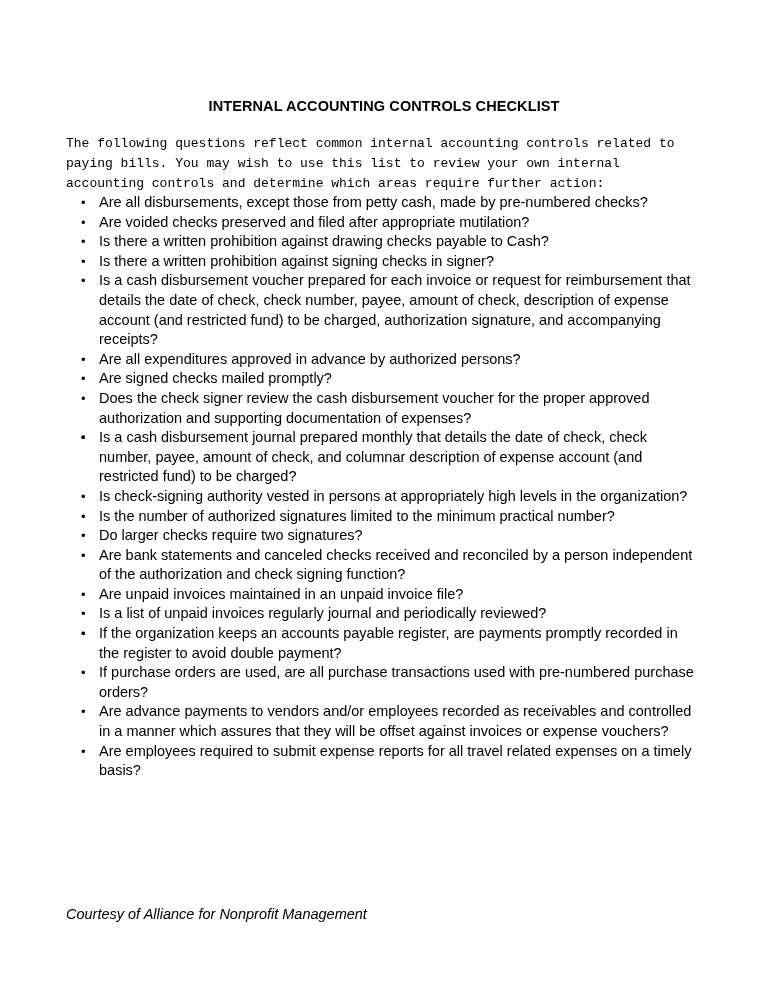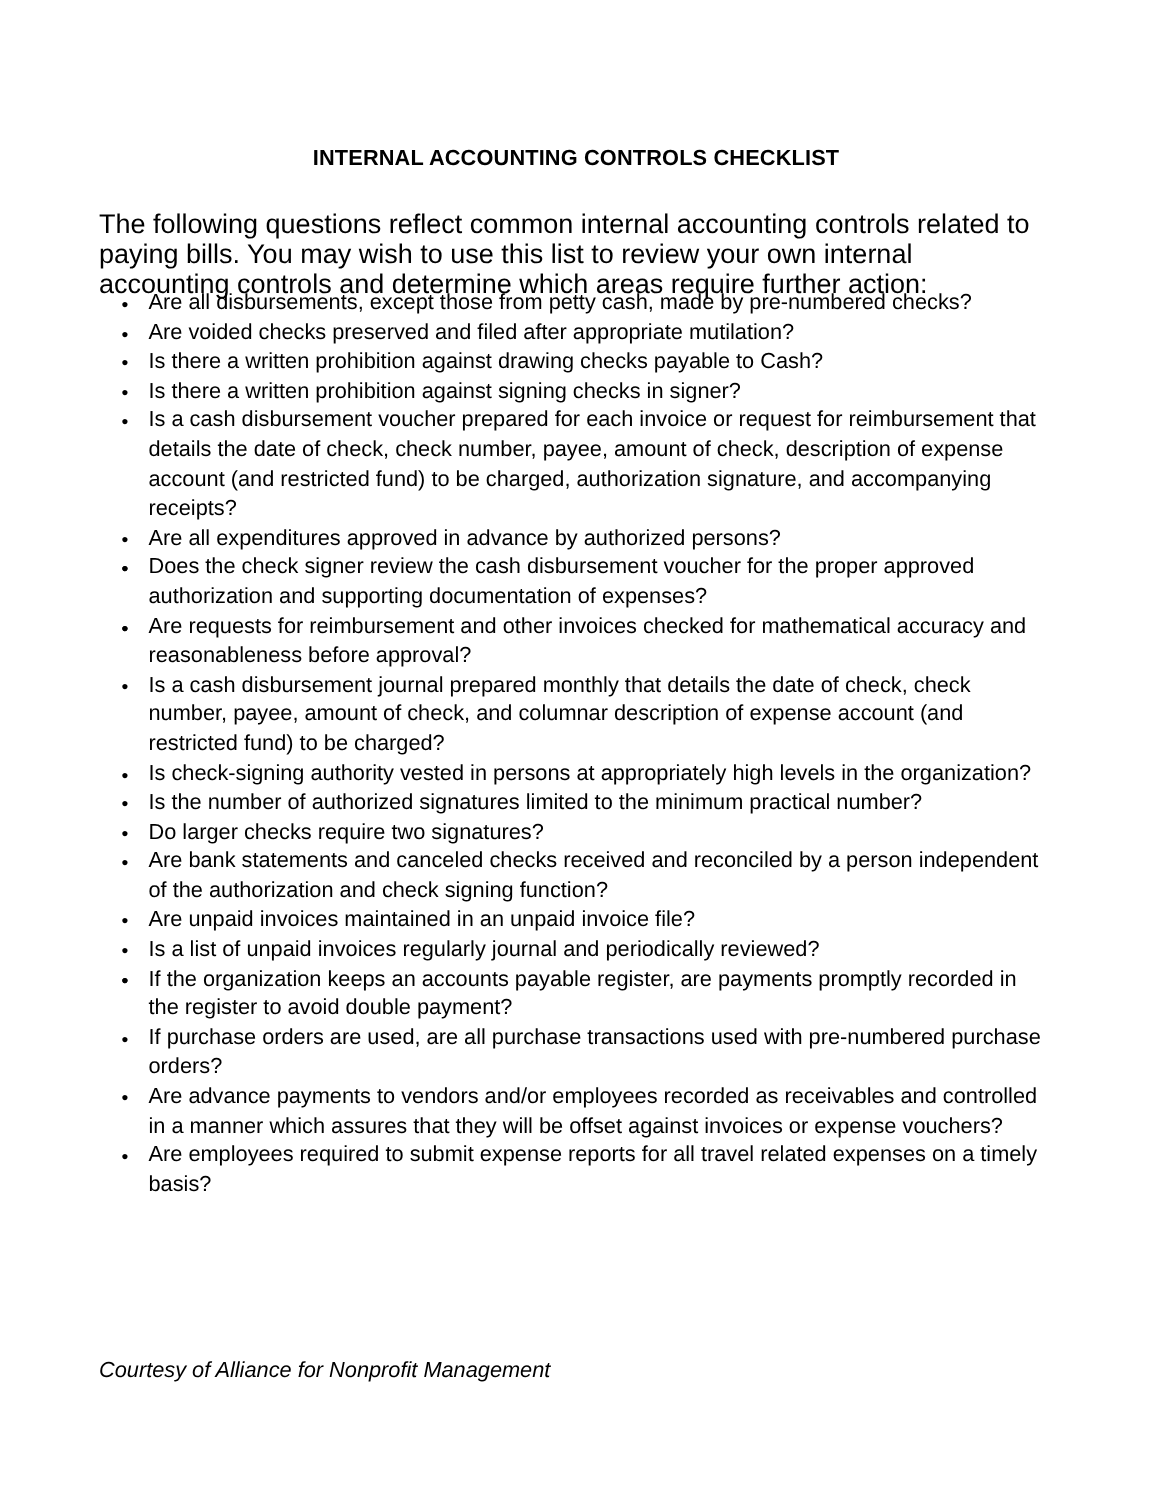--- a/index.html
+++ b/index.html
@@ -31,23 +31,24 @@
     font-size: 14.5px;
     font-weight: bold;
     letter-spacing: 0.1px;
     line-height: 18px;
   }
   .intro {
     position: absolute;
     left: 66px;
     top: 121px;
     width: 626px;
-    font-size: 18px;
+    font-size: 13px;
     line-height: 20px;
     text-align: left;
+    font-family: Liberation Mono, monospace;
   }
   .checklist {
     position: absolute;
     left: 66px;
     top: 193px;
     width: 630px;
     list-style: none;
     margin: 0;
     padding: 0;
     font-size: 14.5px;
@@ -86,24 +87,24 @@
 
   <p class="intro">The following questions reflect common internal accounting controls related to paying bills. You may wish to use this list to review your own internal accounting controls and determine which areas require further action:</p>
 
   <ul class="checklist" id="checklist">
       <li><span class="bullet-dot">•</span><span>Are all disbursements, except those from petty cash, made by pre-numbered checks?</span></li>
       <li><span class="bullet-dot">•</span><span>Are voided checks preserved and filed after appropriate mutilation?</span></li>
       <li><span class="bullet-dot">•</span><span>Is there a written prohibition against drawing checks payable to Cash?</span></li>
       <li><span class="bullet-dot">•</span><span>Is there a written prohibition against signing checks in signer?</span></li>
       <li><span class="bullet-dot">•</span><span>Is a cash disbursement voucher prepared for each invoice or request for reimbursement that details the date of check, check number, payee, amount of check, description of expense account (and restricted fund) to be charged, authorization signature, and accompanying receipts?</span></li>
       <li><span class="bullet-dot">•</span><span>Are all expenditures approved in advance by authorized persons?</span></li>
-      <li><span class="bullet-dot">•</span></li>
+      <li><span class="bullet-dot">•</span><span>Are signed checks mailed promptly?</span></li>
       <li><span class="bullet-dot">•</span><span>Does the check signer review the cash disbursement voucher for the proper approved authorization and supporting documentation of expenses?</span></li>
       <li><span class="bullet-dot">•</span></li>
-      <li><span class="bullet-dot">•</span><span>Are requests for reimbursement and other invoices checked for mathematical accuracy and reasonableness before approval?</span></li>
+      <li><span class="bullet-dot">•</span></li>
       <li><span class="bullet-dot">•</span><span>Is a cash disbursement journal prepared monthly that details the date of check, check number, payee, amount of check, and columnar description of expense account (and restricted fund) to be charged?</span></li>
       <li><span class="bullet-dot">•</span><span>Is check-signing authority vested in persons at appropriately high levels in the organization?</span></li>
       <li><span class="bullet-dot">•</span><span>Is the number of authorized signatures limited to the minimum practical number?</span></li>
       <li><span class="bullet-dot">•</span><span>Do larger checks require two signatures?</span></li>
       <li><span class="bullet-dot">•</span><span>Are bank statements and canceled checks received and reconciled by a person independent of the authorization and check signing function?</span></li>
       <li><span class="bullet-dot">•</span><span>Are unpaid invoices maintained in an unpaid invoice file?</span></li>
       <li><span class="bullet-dot">•</span><span>Is a list of unpaid invoices regularly journal and periodically reviewed?</span></li>
       <li><span class="bullet-dot">•</span></li>
       <li><span class="bullet-dot">•</span><span>If the organization keeps an accounts payable register, are payments promptly recorded in the register to avoid double payment?</span></li>
       <li><span class="bullet-dot">•</span><span>If purchase orders are used, are all purchase transactions used with pre-numbered purchase orders?</span></li>

